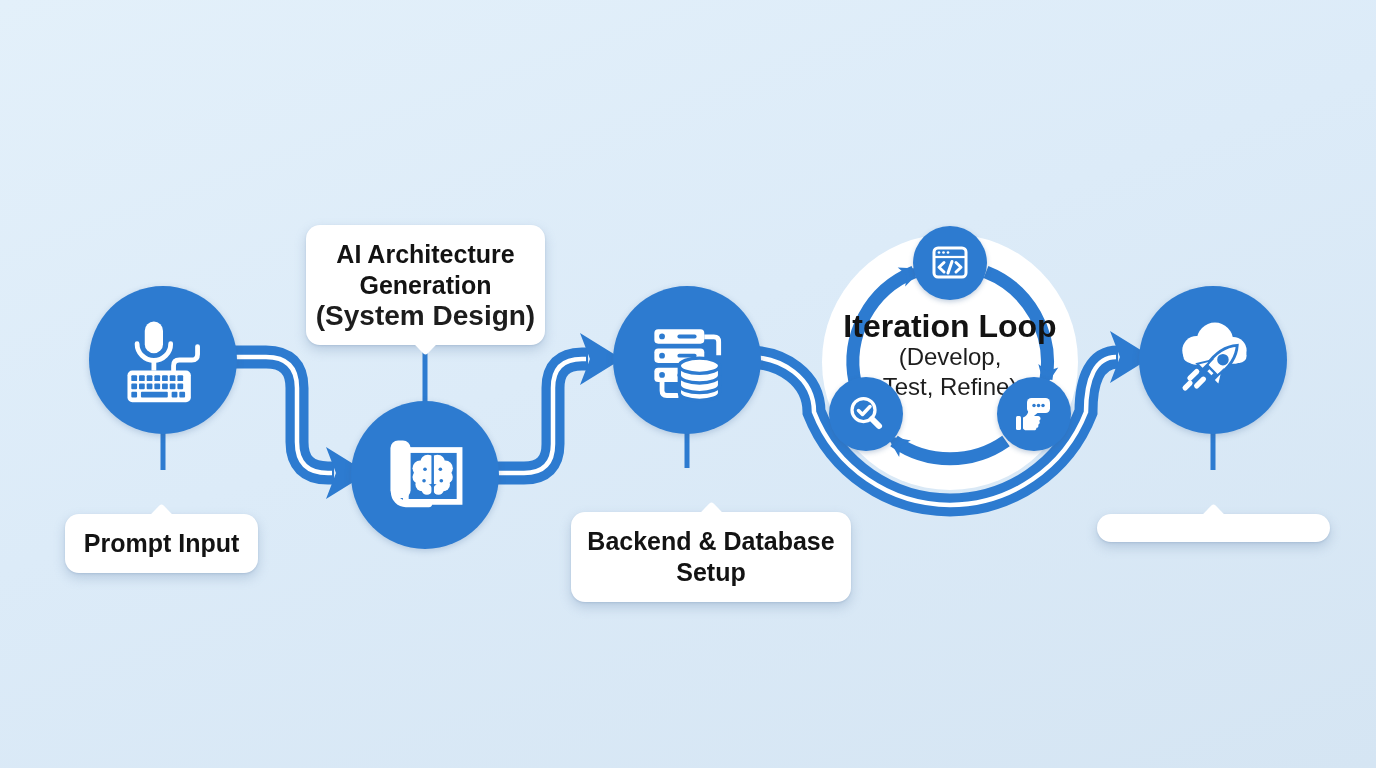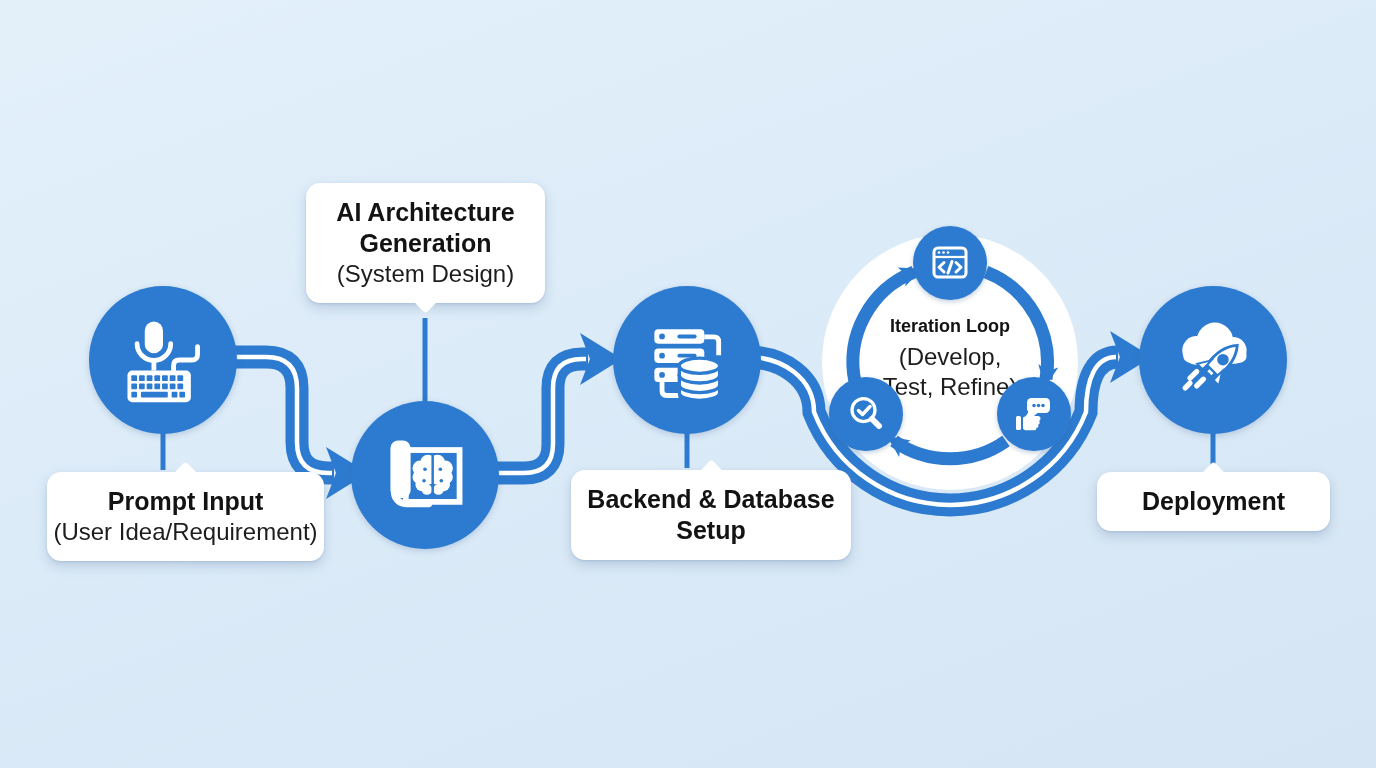--- a/index.html
+++ b/index.html
@@ -18,47 +18,47 @@
     z-index: 2; box-shadow: 0 2px 6px rgba(60,100,150,.25);
   }
   .mini-circle {
     position: absolute; width: 74px; height: 74px; border-radius: 50%;
     background: #2d7bd0; display: flex; align-items: center; justify-content: center;
     z-index: 4; box-shadow: 0 2px 5px rgba(60,100,150,.3);
   }
   .card {
     position: absolute; background: #ffffff; border-radius: 14px;
     box-shadow: 0 5px 12px rgba(110,140,175,.33), 0 1px 2px rgba(110,140,175,.25);
-    padding: 14px 4px; text-align: center; z-index: 5;
+    padding: 14px 4px; text-align: center; z-index: 5; margin-top: 42px;
   }
   .card .pointer {
     position: absolute; width: 17px; height: 17px; background: #ffffff;
     transform: rotate(45deg); border-radius: 3px; left: calc(50% - 8.5px);
   }
   .pointer.top { top: -7px; }
   .pointer.bottom { bottom: -7px; }
   .card-title { font-size: 25px; font-weight: 700; line-height: 31px; color: #131313; }
-  .card-sub { font-size: 24px; font-weight: 400; line-height: 30px; color: #1d1d1d; }
-
-  #card-prompt     { left: 47px;   top: 472px; width: 277px; }
+  .card-sub { font-size: 28px; font-weight: 700; line-height: 30px; color: #1d1d1d; }
+
+  #card-prompt     { left: 65px;   top: 472px; width: 193px; }
   #card-arch       { left: 306px;  top: 183px; width: 239px; }
   #card-backend    { left: 571px;  top: 470px; width: 280px; }
   #card-deploy     { left: 1097px; top: 472px; width: 233px; }
 
   #node-prompt  { left: 89px;   top: 286px; }
   #node-arch    { left: 351px;  top: 401px; }
   #node-backend { left: 613px;  top: 286px; }
   #node-deploy  { left: 1139px; top: 286px; }
 
   #mini-code     { left: 913px; top: 226px; }
   #mini-test     { left: 829px; top: 377px; }
   #mini-feedback { left: 997px; top: 377px; }
 
   .loop-label { position: absolute; z-index: 3; text-align: center; }
-  #loop-title { left: 810px; top: 311px; width: 280px; font-size: 18px; font-weight: 700; line-height: 31px; color: #131313; }
+  #loop-title { left: 810px; top: 311px; width: 280px; font-size: 32px; font-weight: 700; line-height: 31px; color: #131313; }
   #loop-sub   { left: 880px; top: 342px; width: 140px; font-size: 24px; font-weight: 400; line-height: 30px; color: #1d1d1d; }
 </style>
 </head>
 <body>
 
 <svg id="flow-svg" width="1376" height="768" viewBox="0 0 1376 768">
   <defs>
     <marker id="loop-arrowhead" viewBox="0 0 24 24" refX="14" refY="12" markerWidth="27" markerHeight="27" markerUnits="userSpaceOnUse" orient="auto">
       <path d="M2,3 L22,12 L2,21 L7,12 Z" fill="#2d7bd0"></path>
     </marker>
@@ -240,30 +240,28 @@
         <circle cx="68" cy="33" r="3.5"></circle>
     </g>
     <rect x="14" y="54" width="10" height="28" rx="3" fill="#fff"></rect>
     <path d="M28,79 L28,57 C34,55 38,50 39,43 C39.5,39 42,37.5 44.5,38.5 C47.5,39.8 48.5,43.5 48,47 C47.6,49.6 46.6,52 45.5,54 L58,54 C61,54 63,56.2 63,59 C63,61.2 61.8,62.9 60,63.6 C61.4,64.7 62,66.8 61.2,68.7 C60.6,70.2 59.4,71 58.2,71.3 C59,72.4 59.2,74 58.5,75.4 C57.7,77 56.2,77.8 54.6,77.8 C55,79 54.6,80.5 53.5,81.5 C52.7,82.3 51.6,82.7 50.5,82.7 L34,82.7 C31.5,82.7 29.5,81.2 28,79 Z" fill="#fff"></path>
   </svg>
 </div>
 
 <div class="card" id="card-prompt">
   <div class="pointer top"></div>
   <div class="card-title">Prompt Input</div>
-  <div class="card-sub">(User Idea/Requirement)</div>
 </div>
 
 <div class="card" id="card-arch">
   <div class="pointer bottom"></div>
   <div class="card-title">AI Architecture Generation</div>
   <div class="card-sub">(System Design)</div>
 </div>
 
 <div class="card" id="card-backend">
   <div class="pointer top"></div>
   <div class="card-title">Backend &amp; Database Setup</div>
 </div>
 
 <div class="card" id="card-deploy">
   <div class="pointer top"></div>
-  <div class="card-title">Deployment</div>
 </div>
 
 </body></html>

